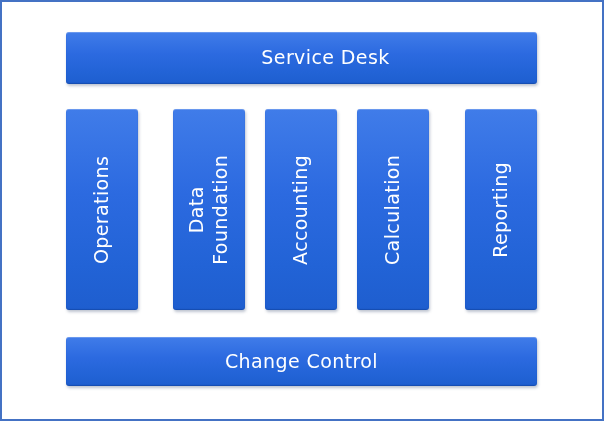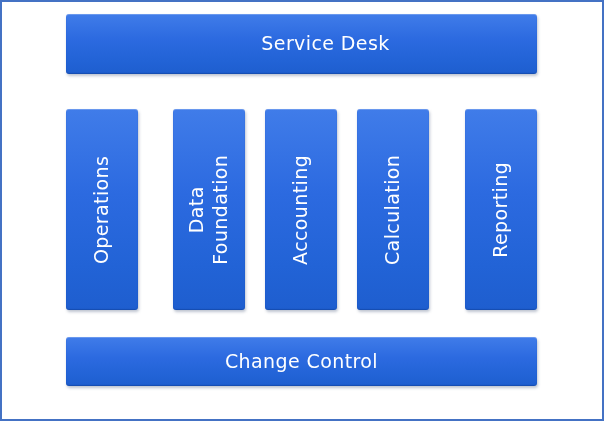--- a/index.html
+++ b/index.html
@@ -35,21 +35,21 @@
   }
   .box-label {
     color: var(--box-text);
     font-size: 19px;
     letter-spacing: 0.4px;
     white-space: pre-line;
     text-align: center;
     line-height: 1.25;
   }
   .hbar { left: 64px; width: 471px; }
-  .bar-top    { top: 12px;  height: 60px; padding-left: 48px; }
+  .bar-top    { top: 30px;  height: 52px; padding-left: 48px; }
   .bar-bottom { top: 335px; height: 49px; }
   .col { top: 107px; height: 201px; width: 72px; }
   .col-1 { left: 64px; }
   .col-2 { left: 171px; }
   .col-3 { left: 263px; }
   .col-4 { left: 355px; }
   .col-5 { left: 463px; }
   .col .box-label {
     transform: rotate(-90deg);
     white-space: pre-line;

